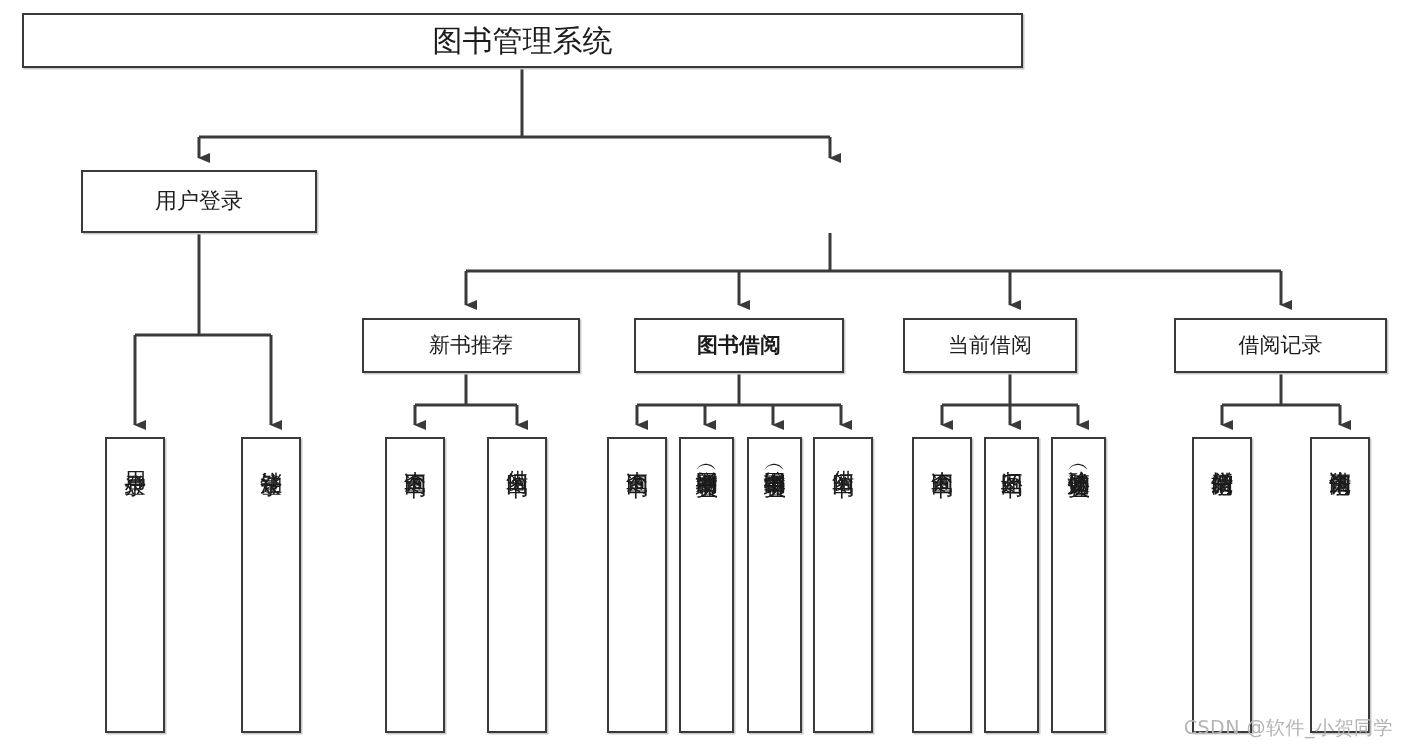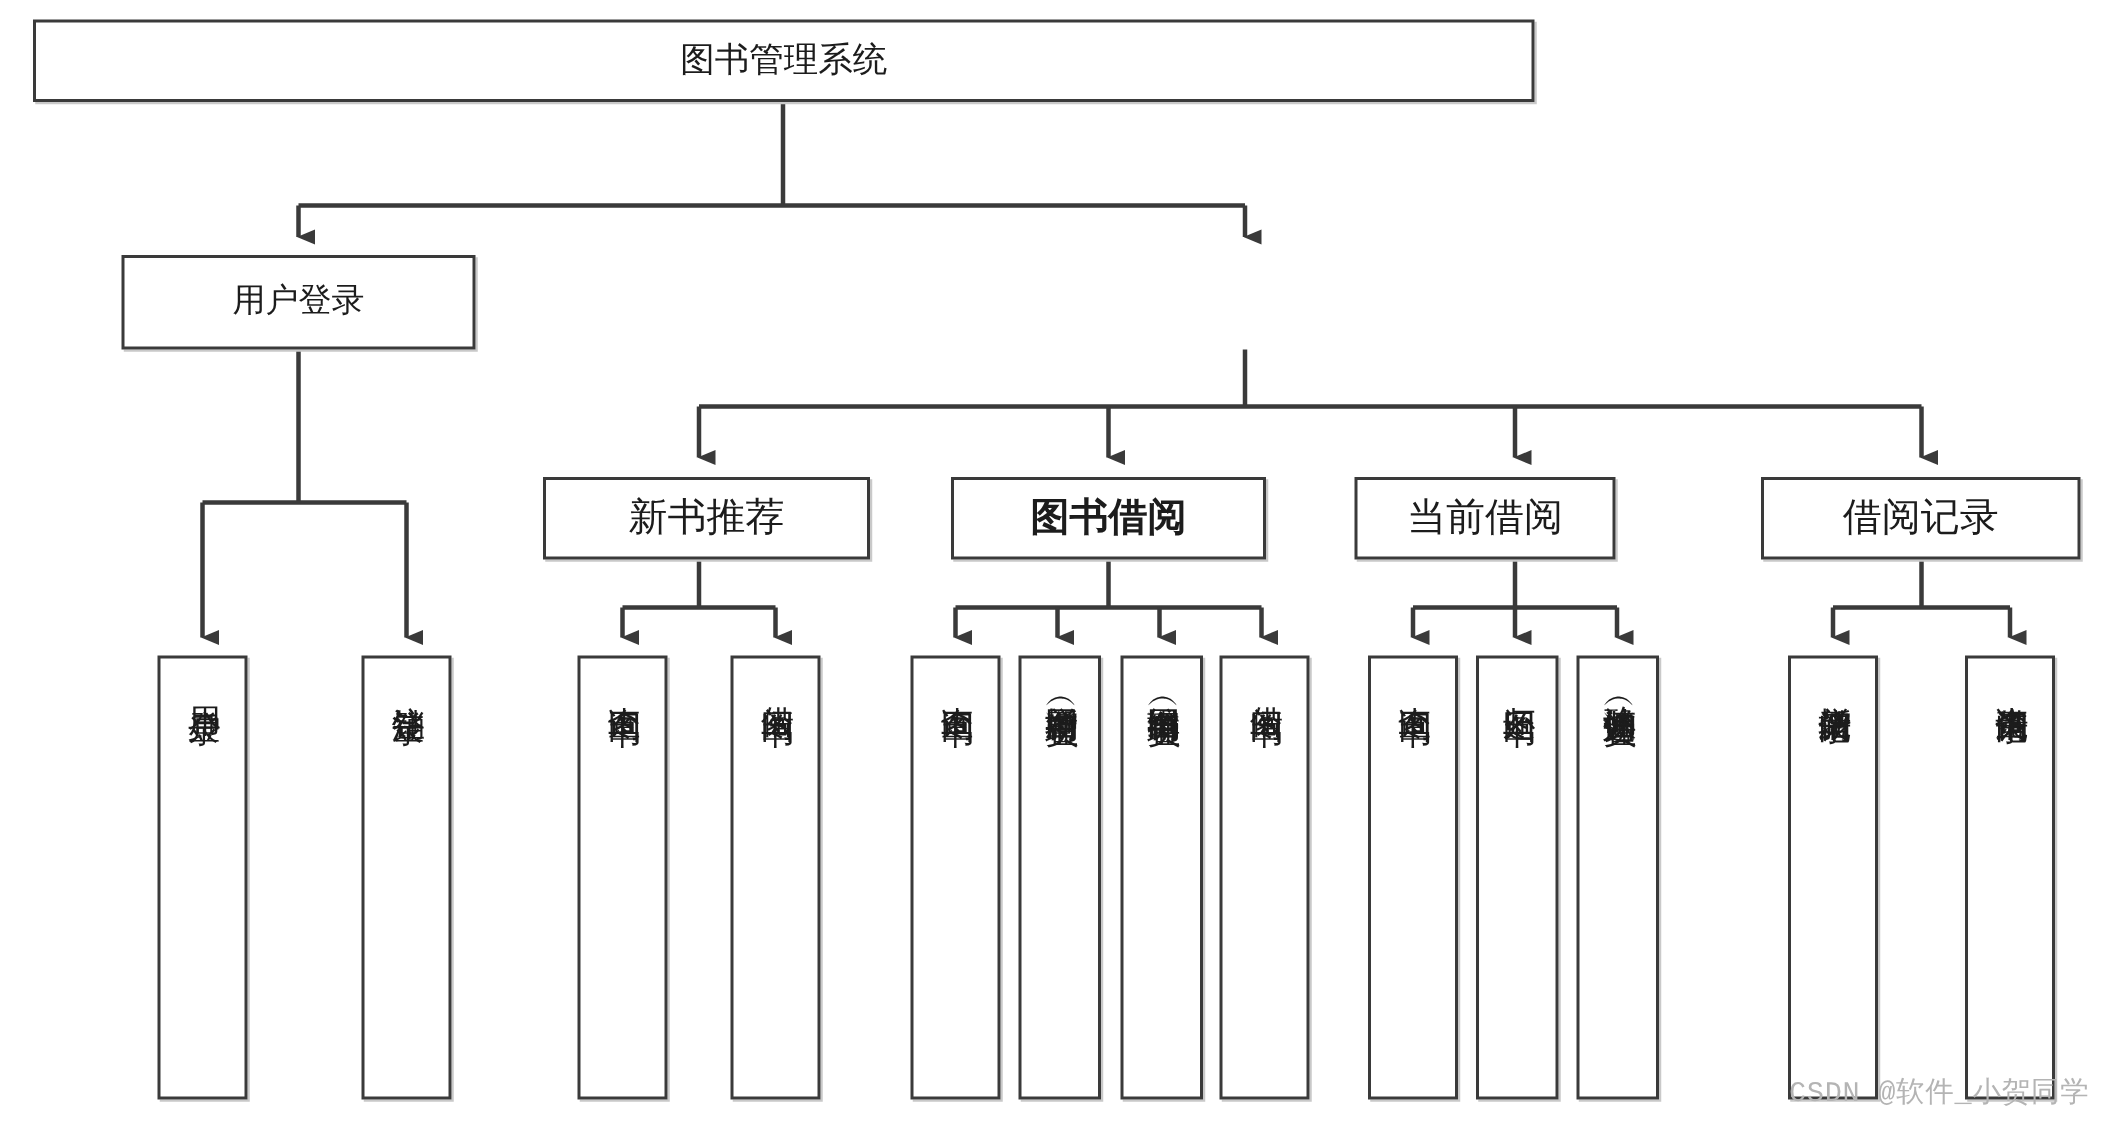--- a/index.html
+++ b/index.html
@@ -36,23 +36,23 @@
     justify-content: center;
     color: #1c1c1c;
     line-height: 1.12;
     z-index: 2;
   }
   .node .lbl {
     display: block;
     text-align: center;
     white-space: nowrap;
   }
-  .node-root { font-size: 23px; }
+  .node-root { font-size: 30px; }
   .node-l2   { font-size: 22px; }
-  .node-l3   { font-size: 26px; }
+  .node-l3   { font-size: 21px; }
   .node-leaf {
     font-size: 22px;
     align-items: flex-start;
     padding-top: 14px;
   }
   .node-leaf .lbl {
     writing-mode: vertical-rl;
     text-orientation: upright;
     letter-spacing: 2px;
     white-space: normal;
@@ -61,21 +61,20 @@
   .node-leaf.tall .lbl { letter-spacing: 1px; }
   .watermark {
     position: absolute;
     right: 12px;
     bottom: 6px;
     font-size: 19px;
     color: #b4b4b4;
     letter-spacing: 0.5px;
     z-index: 5;
     white-space: nowrap;
-    font-family: Liberation Mono, monospace;
   }
 </style>
 </head>
 <body>
 
 <div id="canvas">
 
   <svg id="edges" viewBox="0 0 1405 747">
     <defs>
       <marker id="arrow" viewBox="0 0 12 12" refX="6" refY="11" markerWidth="12" markerHeight="12" orient="auto-start-reverse" markerUnits="userSpaceOnUse">

